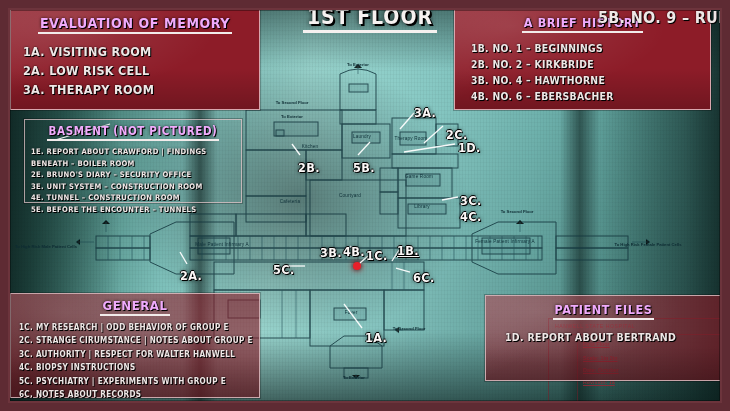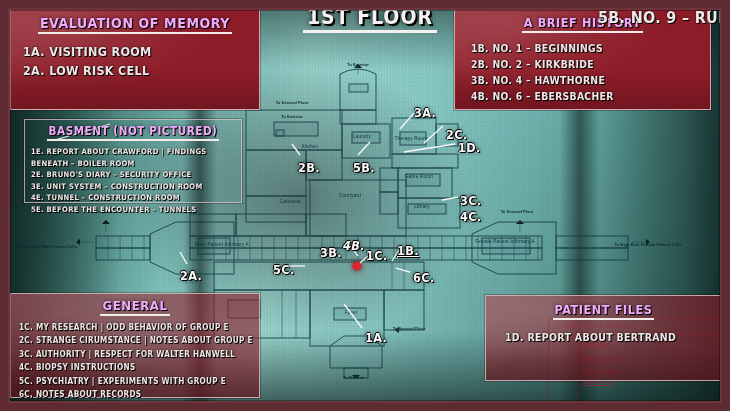--- a/index.html
+++ b/index.html
@@ -249,21 +249,21 @@
       <div class="mk" style="left: 414px; top: 105px;">3A.</div>
       <div class="mk" style="left: 446px; top: 127px;">2C.</div>
       <div class="mk" style="left: 458px; top: 140px;">1D.</div>
       <div class="mk" style="left: 298px; top: 160px;">2B.</div>
       <div class="mk" style="left: 353px; top: 160px;">5B.</div>
       <div class="mk" style="left: 460px; top: 193px;">3C.</div>
       <div class="mk" style="left: 460px; top: 209px;">4C.</div>
       <div class="mk" style="left: 180px; top: 268px;">2A.</div>
       <div class="mk" style="left: 273px; top: 262px;">5C.</div>
       <div class="mk" style="left: 320px; top: 245px;">3B.</div>
-      <div class="mk" style="left: 343px; top: 238px; font-style: italic;">4B.</div>
+      <div class="mk" style="left: 343px; top: 244px;">4B.</div>
       <div class="mk" style="left: 366px; top: 248px;">1C.</div>
       <div class="mk" style="left: 397px; top: 243px; text-decoration: underline;">1B.</div>
       <div class="mk" style="left: 413px; top: 270px;">6C.</div>
       <div class="mk" style="left: 365px; top: 330px;">1A.</div>
     </div>
 
   <div class="titleblock">
     <div class="tb-h">HANWELL STATE HOSPITAL</div>
     <div class="tb-div"></div>
     <div class="tb-div2"></div>
@@ -278,20 +278,21 @@
   </div>
 
   <div class="panel" id="p-eval">
     <div class="sheen"></div>
     <div class="ptitle">
       <span>EVALUATION OF MEMORY</span>
     </div>
     <ul class="plist" id="list-eval">
         <li>1A. VISITING ROOM</li>
         <li>2A. LOW RISK CELL</li>
+        <li>3A. THERAPY ROOM</li>
       </ul>
   </div>
 
   <div class="panel" id="p-hist">
     <div class="sheen"></div>
     <div class="ptitle">
       <span>A BRIEF HISTORY</span>
     </div>
     <ul class="plist hgrid" id="list-hist1">
         <li>1B. NO. 1 – BEGINNINGS</li>

